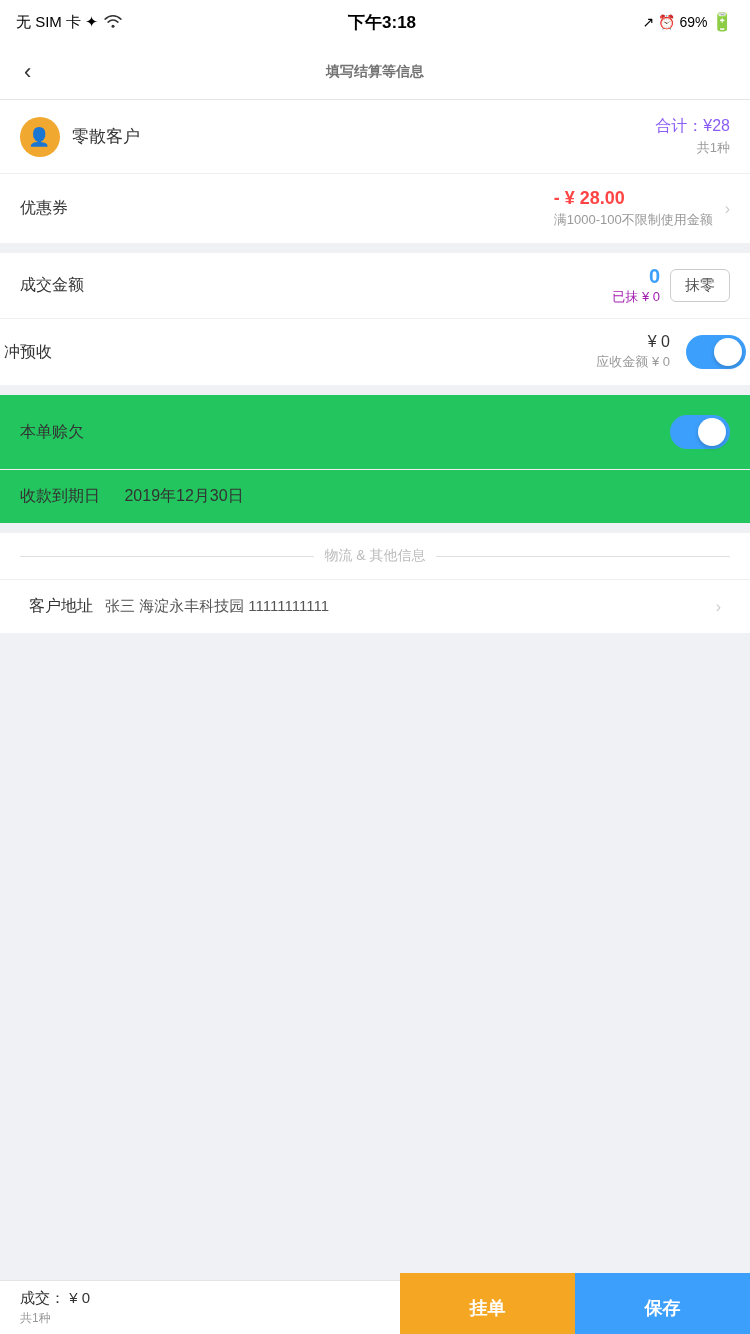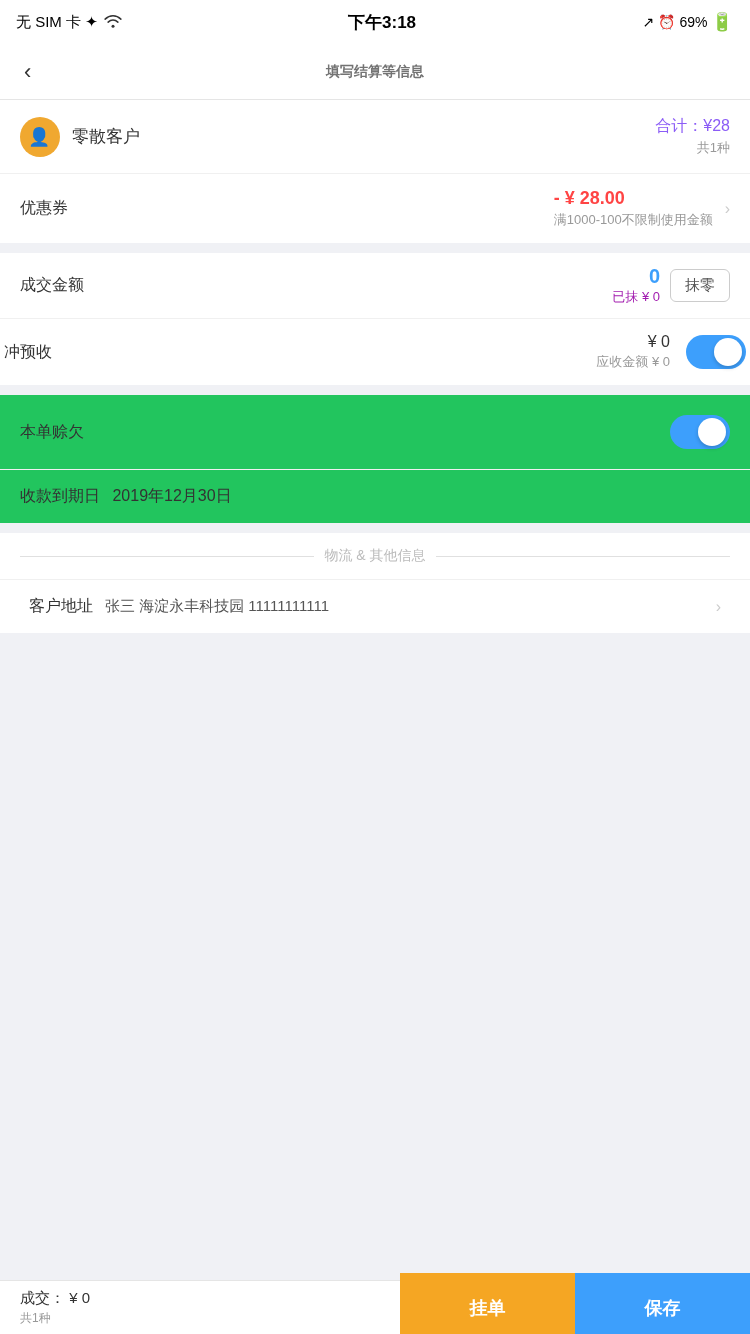--- a/index.html
+++ b/index.html
@@ -175,21 +175,21 @@
     }
     .debt-label { font-size: 16px; color: #333; }
 
     
     .due-date-row {
       padding: 16px 20px;
       border-top: 1px solid #f0f0f0;
       font-size: 16px;
       color: #333;
     }
-    .due-date-value { margin-left: 8px; }
+    .due-date-value { margin-left: 20px; }
 
     
     .logistics-section {
       background: #fff;
       margin-bottom: 10px;
     }
     .logistics-divider {
       display: flex;
       align-items: center;
       padding: 14px 20px;

